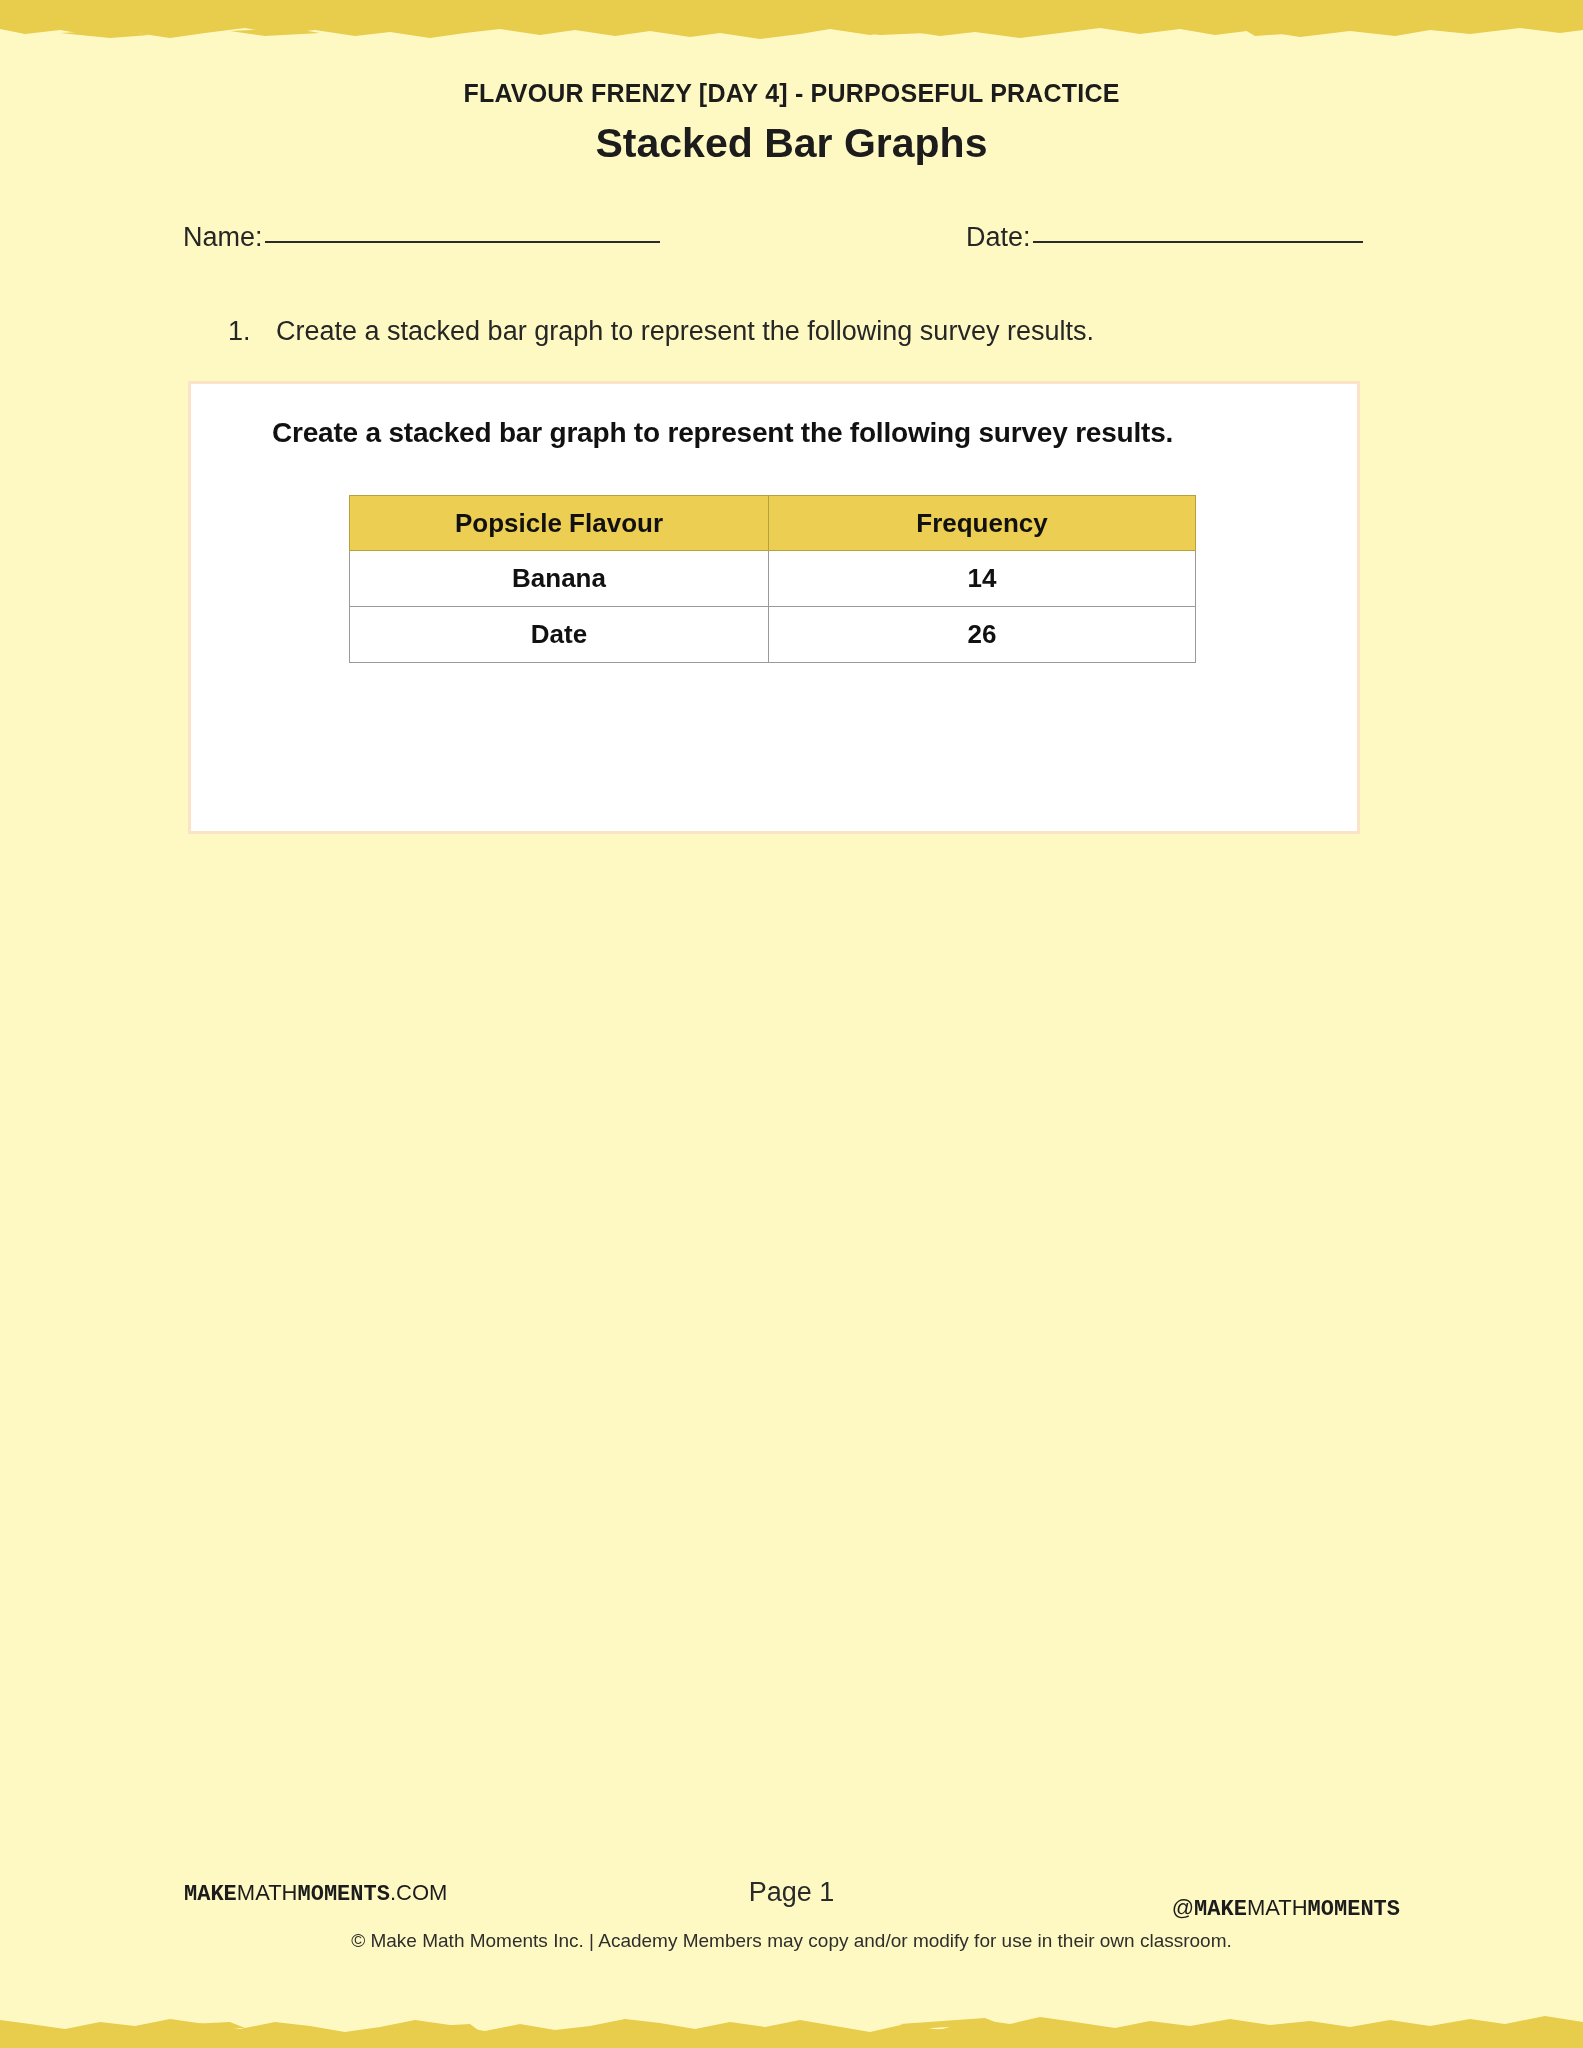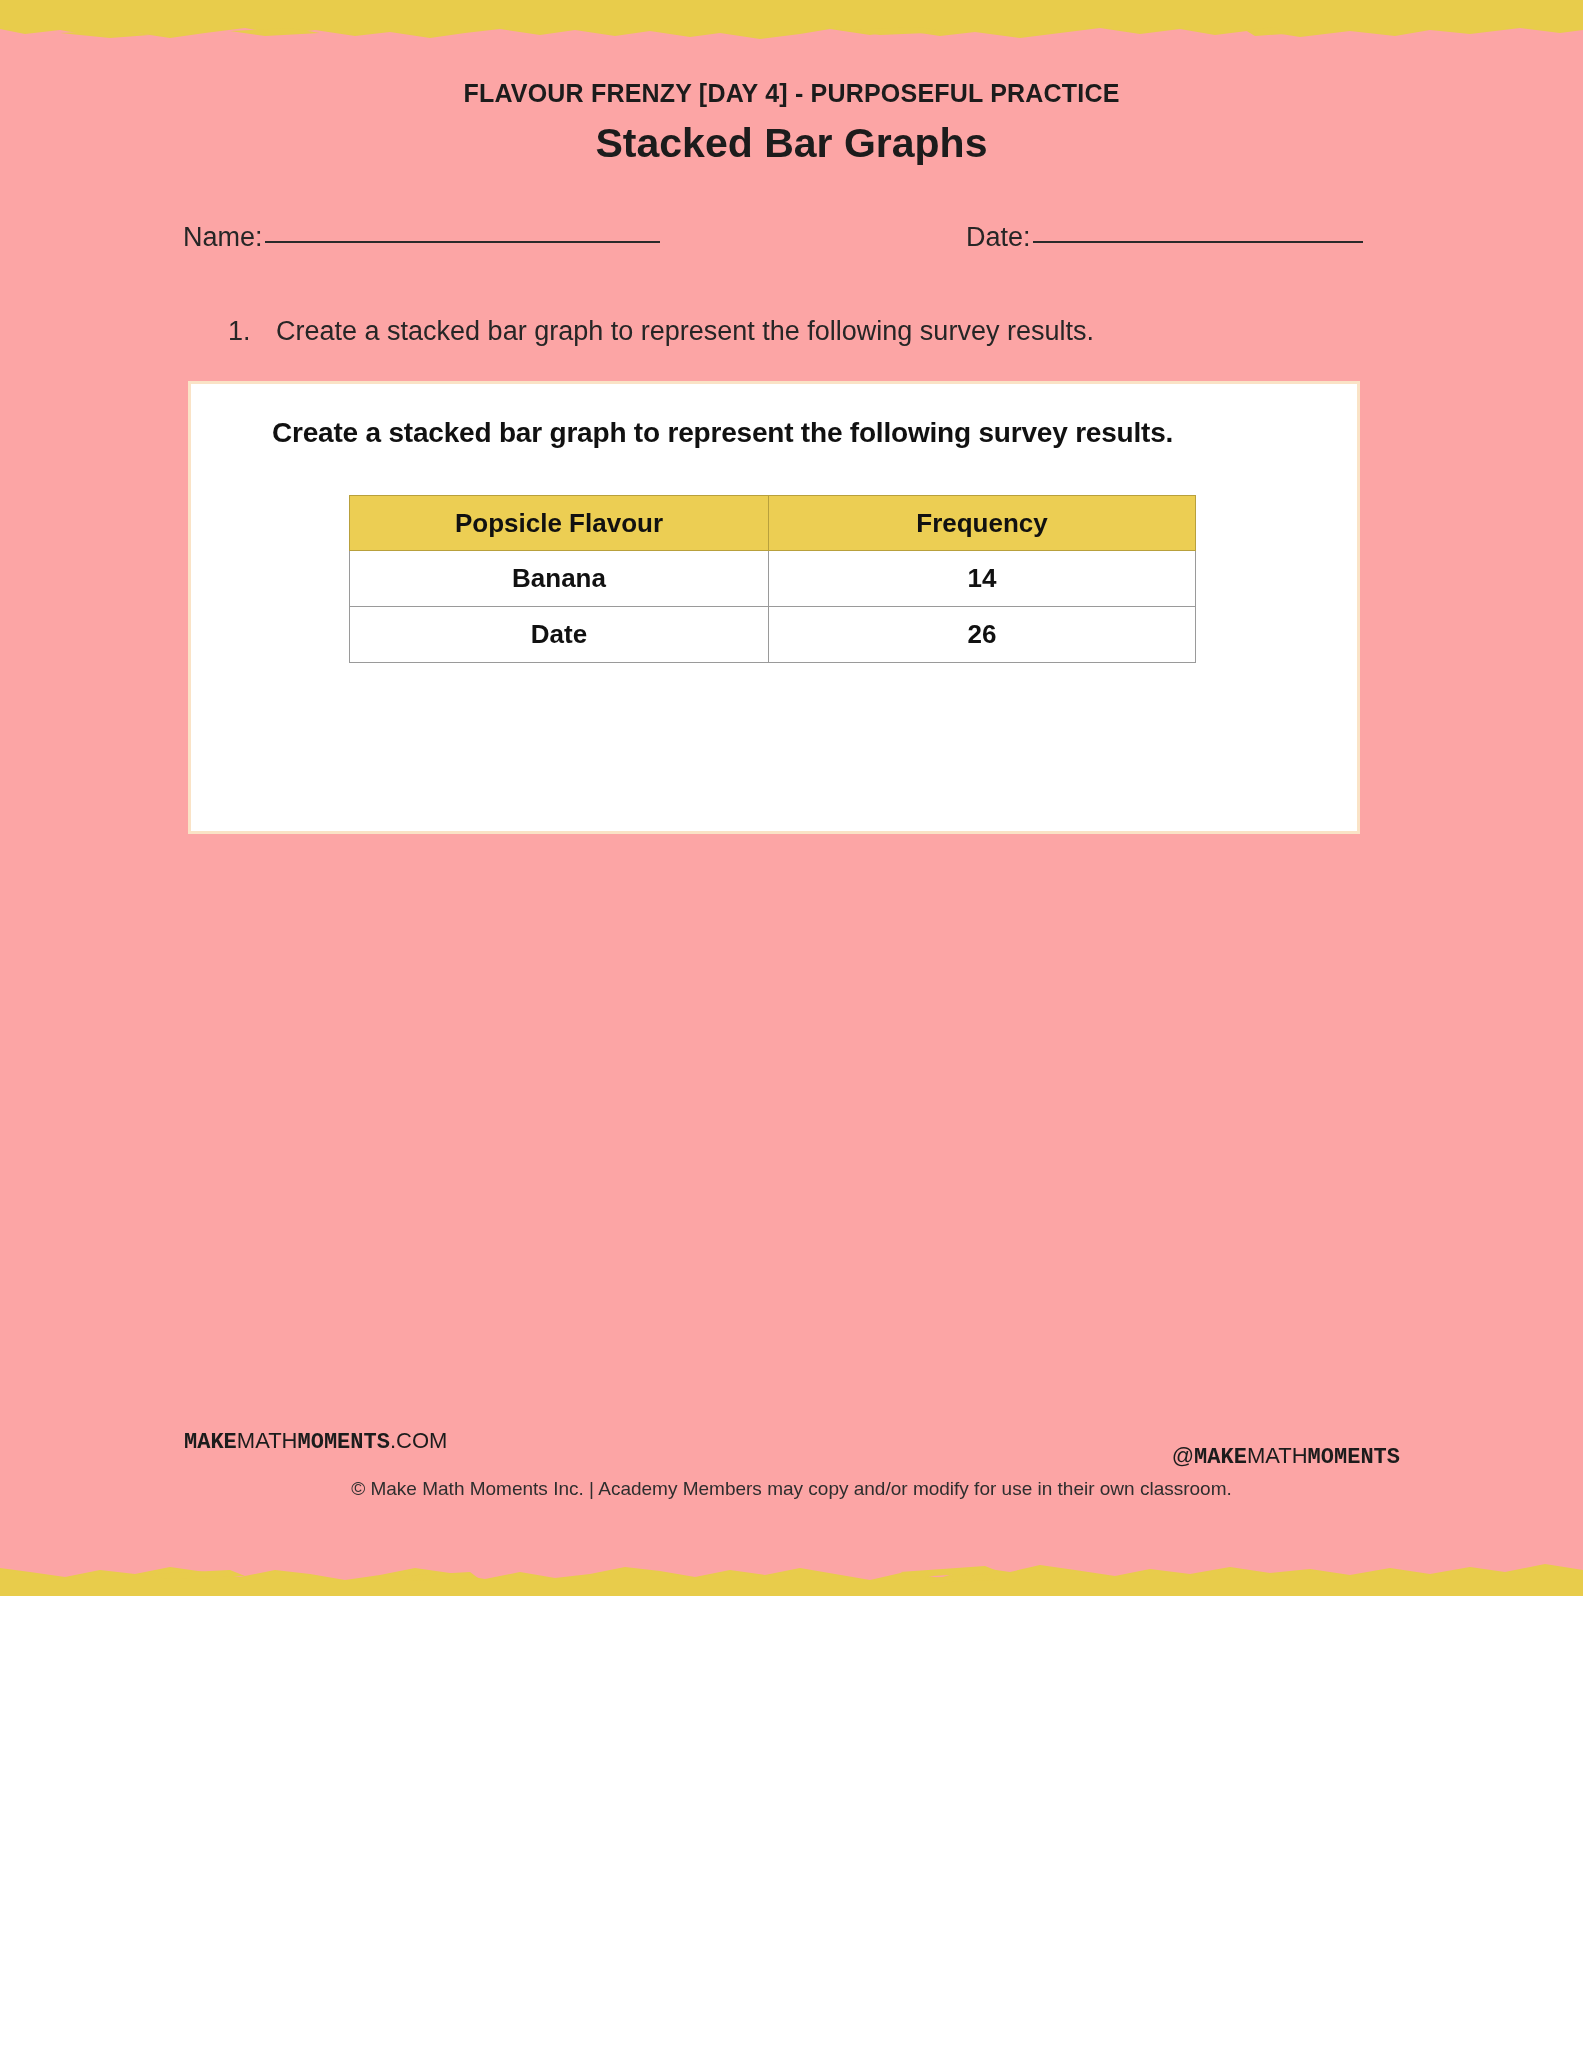--- a/index.html
+++ b/index.html
@@ -9,22 +9,22 @@
   }
   body {
     font-family: "Liberation Sans", sans-serif;
     color: #1a1a1a;
     -webkit-font-smoothing: antialiased;
   }
 
   .page {
     position: relative;
     width: 1583px;
-    height: 1596px;
-    background: #fca5a5;
+    height: 2048px;
+    background: #fef9c3;
     overflow: hidden;
   }
 
   
   .band {
     position: absolute;
     left: 0;
     width: 1583px;
     pointer-events: none;
   }
@@ -260,20 +260,21 @@
           <td>Date</td>
           <td>26</td>
         </tr>
       </tbody>
     </table>
   </div>
 
   <div class="footer">
     <div class="footer-left"><span class="fw-bold">MAKE</span><span class="fw-light">MATH</span><span class="fw-bold">MOMENTS</span><span class="fw-light">.COM</span></div>
 
+    <div class="footer-center">Page 1</div>
 
     <div class="footer-right"><span class="fw-light">@</span><span class="fw-bold">MAKE</span><span class="fw-light">MATH</span><span class="fw-bold">MOMENTS</span></div>
   </div>
 
   <div class="copyright">© Make Math Moments Inc. | Academy Members may copy and/or modify for use in their own classroom.</div>
 
   <div class="band band-bottom">
     <svg viewBox="0 0 1583 62" preserveAspectRatio="none" xmlns="http://www.w3.org/2000/svg">
       <path fill="#E8CC4B" d="M0,62 L1583,62 L1583,36 L1545,30 L1505,38 L1470,33 L1430,40 L1390,34 L1350,41
         L1310,35 L1270,39 L1230,33 L1190,40 L1150,35 L1115,42 L1075,36 L1040,31 L1010,38 L975,33 L940,44

